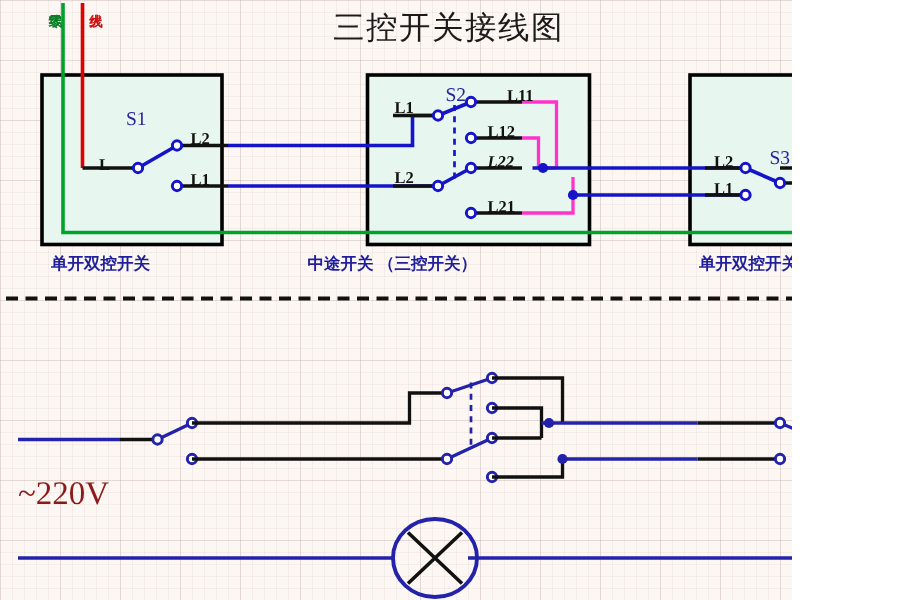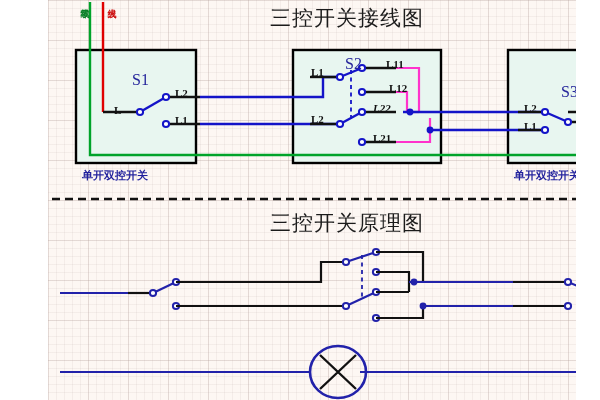--- a/index.html
+++ b/index.html
@@ -15,21 +15,20 @@
     width: 528px;
     height: 400px;
     overflow: hidden;
     background-color: #fdf7f3;
     background-image:
       linear-gradient(to right, rgba(190,170,165,0.30) 1px, transparent 1px),
       linear-gradient(to bottom, rgba(190,170,165,0.30) 1px, transparent 1px),
       linear-gradient(to right, rgba(205,190,185,0.18) 1px, transparent 1px),
       linear-gradient(to bottom, rgba(205,190,185,0.18) 1px, transparent 1px);
     background-size: 40px 40px, 40px 40px, 8px 8px, 8px 8px;
-    margin-left: 48px;
   }
   #svgroot {
     position: absolute;
     left: 0; top: 0;
     width: 600px;
     height: 400px;
   }
   .ttl {
     position: absolute;
     font-family: "Liberation Serif", "DejaVu Serif", serif;
@@ -62,21 +61,21 @@
     position: absolute;
     font-family: "Liberation Serif", "DejaVu Serif", serif;
     font-size: 11px;
     font-weight: bold;
     color: #111111;
     white-space: nowrap;
   }
   .swname {
     position: absolute;
     font-family: "Liberation Serif", "DejaVu Serif", serif;
-    font-size: 16px;
+    font-size: 13px;
     color: #25259b;
     white-space: nowrap;
   }
   .volt {
     position: absolute;
     font-family: "Liberation Serif", "DejaVu Serif", serif;
     font-size: 22px;
     color: #8b1a1a;
     white-space: nowrap;
   }
@@ -204,26 +203,27 @@
   <div class="swname" style="left:84px; top:71px;">S1</div>
   <div class="term" style="left:66px; top:104px;">L</div>
   <div class="term" style="left:127px; top:87px;">L2</div>
   <div class="term" style="left:127px; top:114px;">L1</div>
   <div class="boxcap" style="left:34px; top:168px;">单开双控开关</div>
 
   <div class="swname" style="left:297px; top:55px;">S2</div>
   <div class="term" style="left:263px; top:66px;">L1</div>
   <div class="term" style="left:263px; top:113px;">L2</div>
   <div class="term" style="left:338px; top:58px;">L11</div>
-  <div class="term" style="left:341px; top:82px;">L12</div>
+  <div class="term" style="left:325px; top:82px;">L12</div>
   <div class="term" style="left:325px; top:102px;font-style:italic;">L22</div>
   <div class="term" style="left:325px; top:132px;font-family:Liberation Serif, serif;">L21</div>
-
-  <div class="swname" style="left:513px; top:83px;text-align:center;">S3</div>
+  <div class="boxcap" style="left:205px; top:168px;">中途开关 （三控开关）</div>
+
+  <div class="swname" style="left:513px; top:97px;text-align:center;">S3</div>
   <div class="term" style="left:476px; top:102px;">L2</div>
   <div class="term" style="left:476px; top:120px;">L1</div>
   <div class="term" style="left:537px; top:111px;">L</div>
   <div class="boxcap" style="left:466px; top:168px;">单开双控开关</div>
 
-  <div class="ttl" style="left:222px; top:209px;">三控开关原理图</div>
-
+
+  <div class="volt" style="left:12px; top:316px;">~220V</div>
 
 </div>
 
 </body></html>

